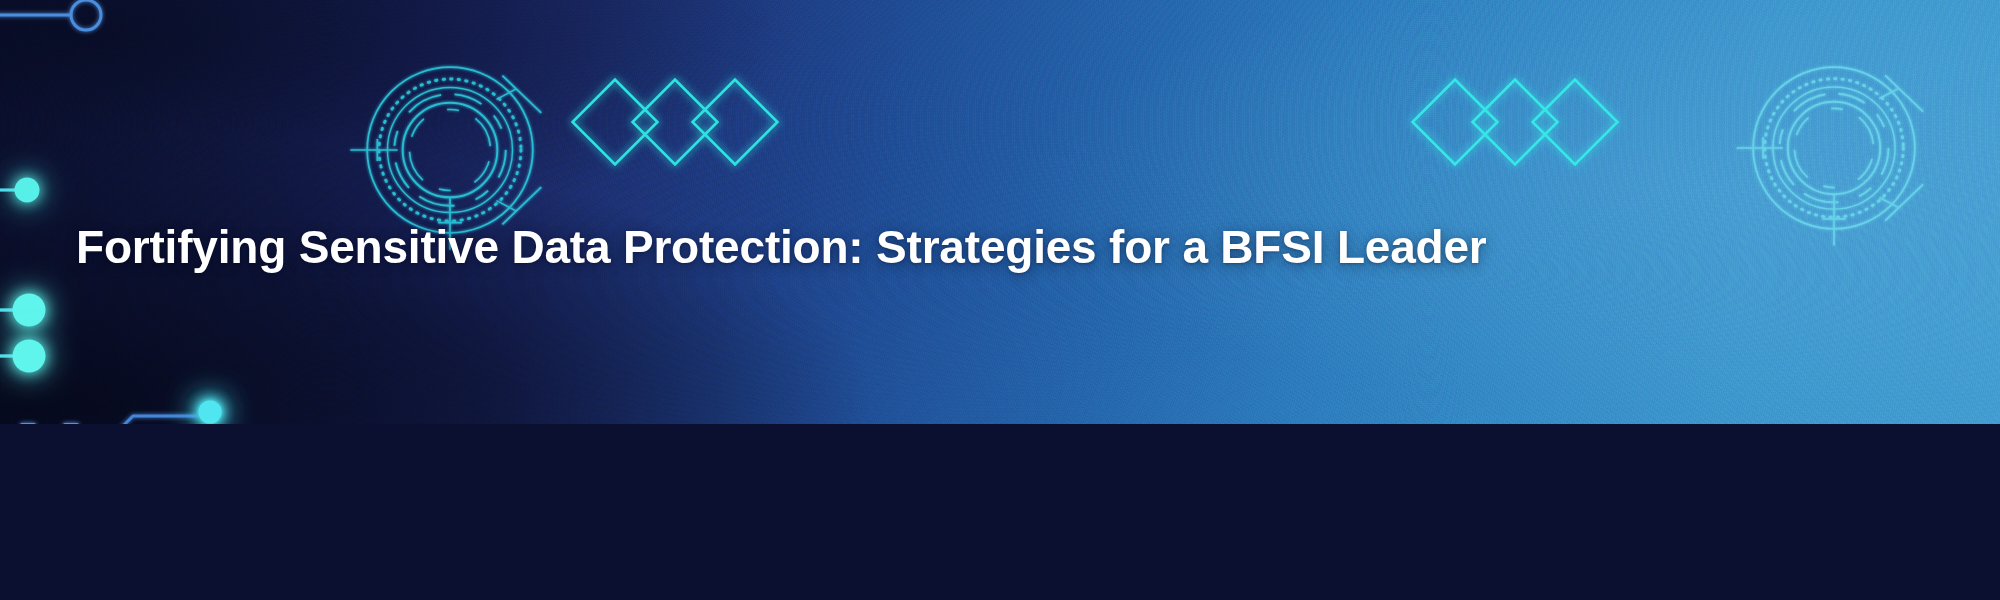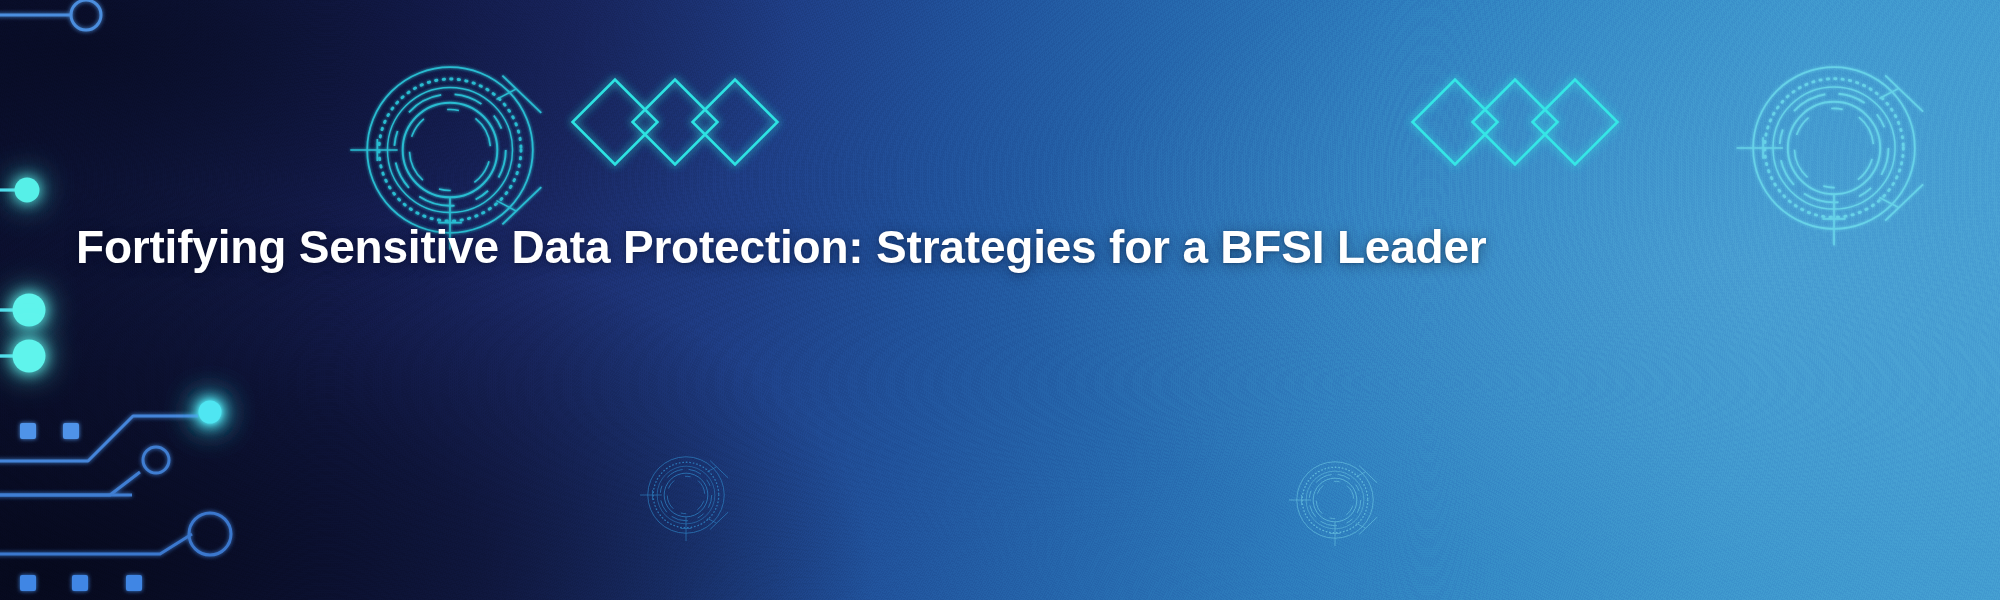--- a/index.html
+++ b/index.html
@@ -7,21 +7,21 @@
 
   html, body {
     width:2000px; height:600px;
     overflow:hidden;
     background:#0b1030;
     font-family:"Liberation Sans", sans-serif;
   }
 
   #banner {
     position:relative;
-    width:2000px; height:600px;
+    width:2000px; height:424px;
     overflow:hidden;
     isolation:isolate;
   }
 
   
   .bg-base {
     position:absolute; inset:0;
     background:
       linear-gradient(100deg,
         #0b1030 0%,

